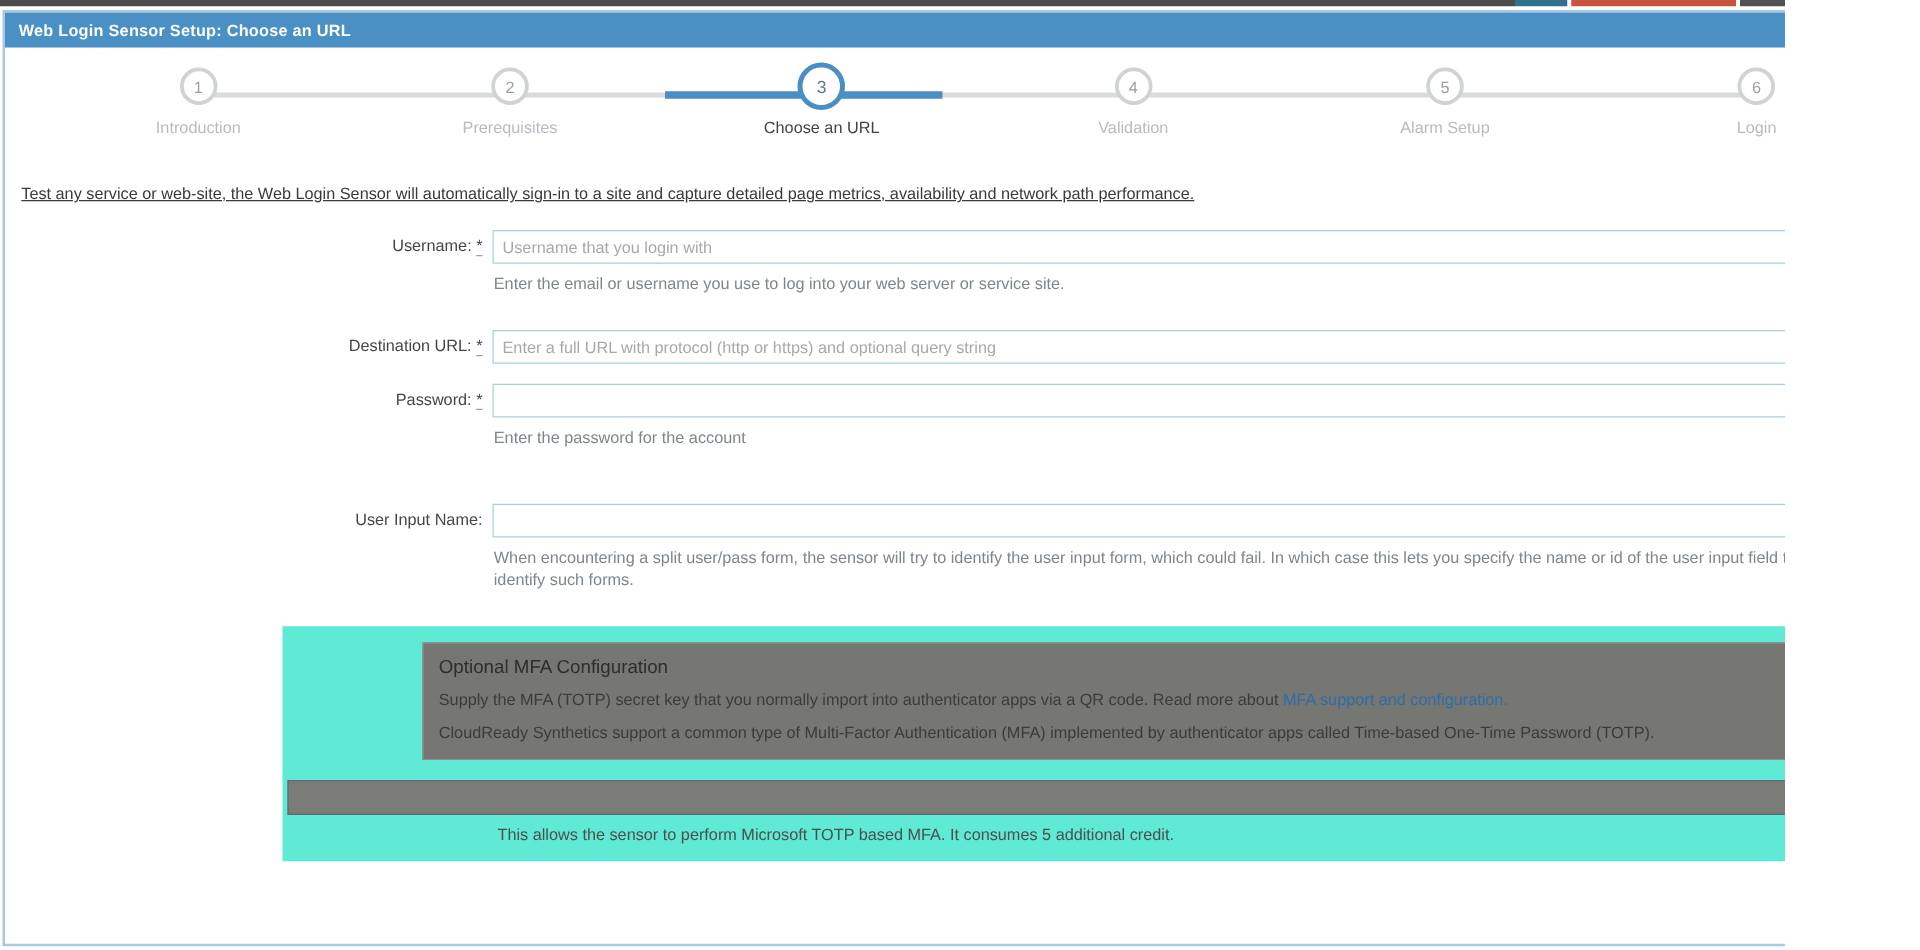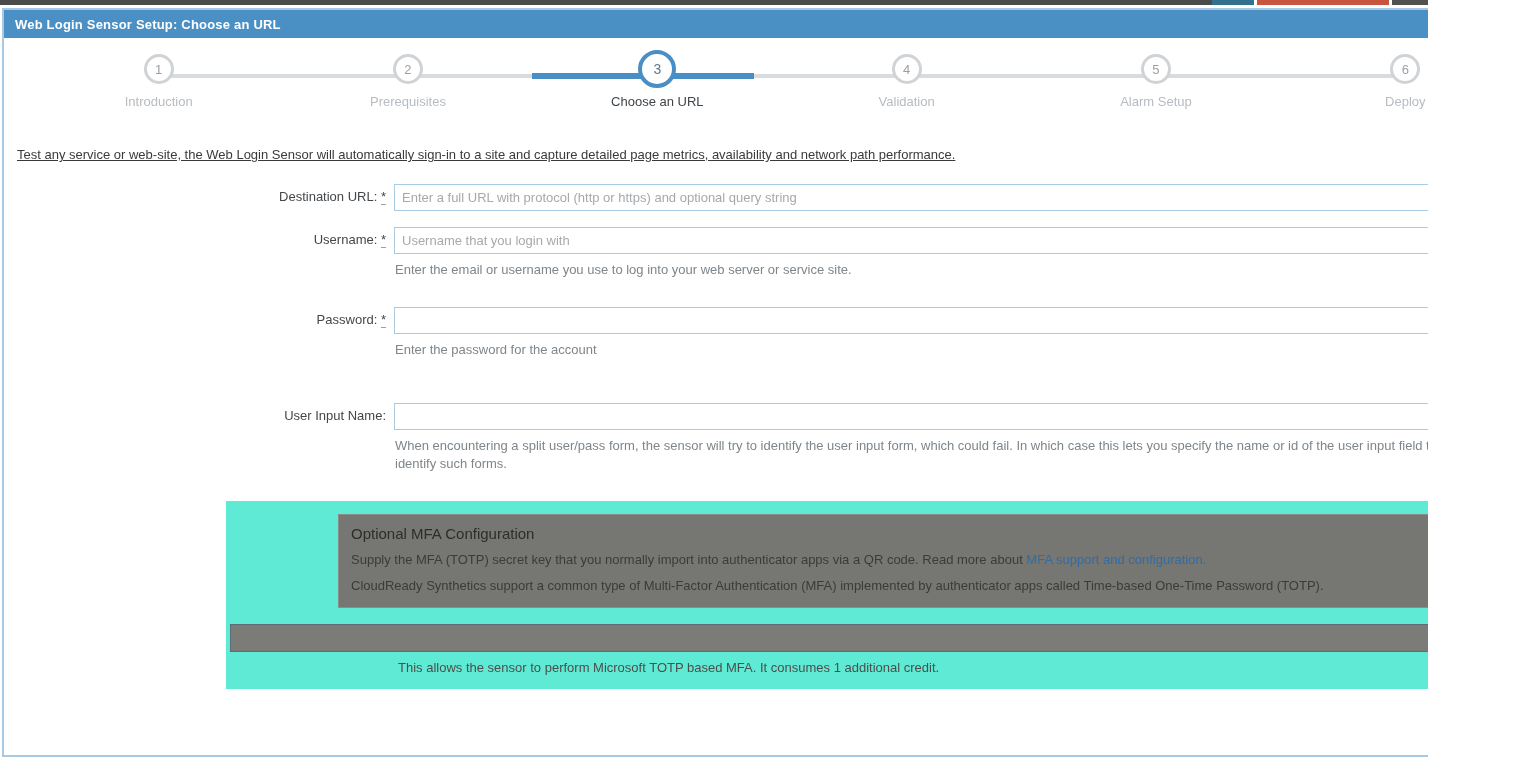--- a/index.html
+++ b/index.html
@@ -126,46 +126,46 @@
             </div>
           </div>
         <div class="slabel">Alarm Setup</div>
       </div>
       <div class="step">
         <div class="cwrap">
             <div class="circle">
               <span>6</span>
             </div>
           </div>
-        <div class="slabel">Deploy</div>
+        <div class="slabel">Login</div>
       </div>
     </div>
 
     <p class="intro">Test any service or web-site, the Web Login Sensor will automatically sign-in to a site and capture detailed page metrics, availability and network path performance.</p>
 
     <div class="form">
+
+      <div class="frow">
+        <div class="flabel">
+          <span>Username:</span>
+          <span class="req">*</span>
+        </div>
+        <div class="fctrl">
+          <input type="text" placeholder="Username that you login with" style="">
+          <div class="help">Enter the email or username you use to log into your web server or service site.</div>
+        </div>
+      </div>
 
       <div class="frow">
         <div class="flabel">
           <span>Destination URL:</span>
           <span class="req">*</span>
         </div>
         <div class="fctrl">
           <input type="text" placeholder="Enter a full URL with protocol (http or https) and optional query string" style="">
-        </div>
-      </div>
-
-      <div class="frow">
-        <div class="flabel">
-          <span>Username:</span>
-          <span class="req">*</span>
-        </div>
-        <div class="fctrl">
-          <input type="text" placeholder="Username that you login with" style="">
-          <div class="help">Enter the email or username you use to log into your web server or service site.</div>
         </div>
       </div>
 
       <div class="frow">
         <div class="flabel">
           <span>Password:</span>
           <span class="req">*</span>
         </div>
         <div class="fctrl">
           <input type="password" style="">
@@ -191,17 +191,17 @@
       <div class="mfa-well">
         <div class="mfa-heading">Optional MFA Configuration</div>
         <p class="mfa-p"><span>Supply the MFA (TOTP) secret key that you normally import into authenticator apps via a QR code. Read more about </span><span class="mfa-link">MFA support and configuration.</span></p>
         <p class="mfa-p">CloudReady Synthetics support a common type of Multi-Factor Authentication (MFA) implemented by authenticator apps called Time-based One-Time Password (TOTP).</p>
       </div>
       <div class="mfa-row">
         <div class="mfa-ctrl">
           <input type="text" style="">
         </div>
       </div>
-      <div class="mfa-help">This allows the sensor to perform Microsoft TOTP based MFA. It consumes 1 additional credit.</div>
+      <div class="mfa-help">This allows the sensor to perform Microsoft TOTP based MFA. It consumes 5 additional credit.</div>
     </div>
 
   </div>
 </div>
 
 </body></html>

